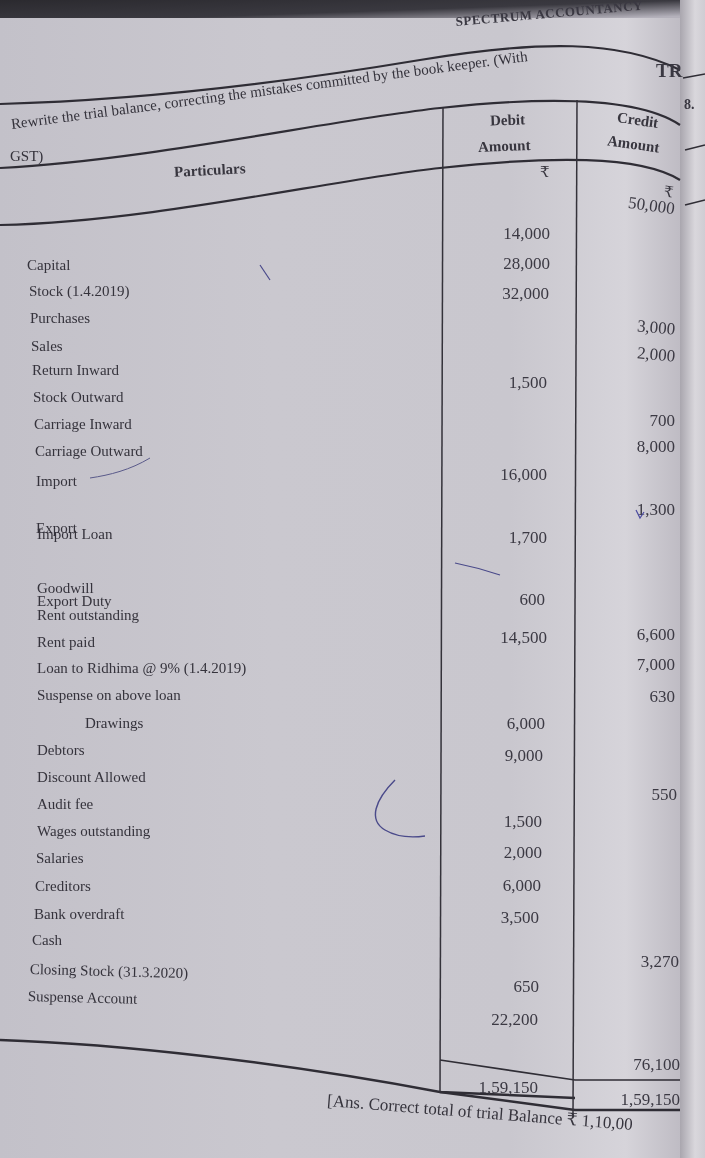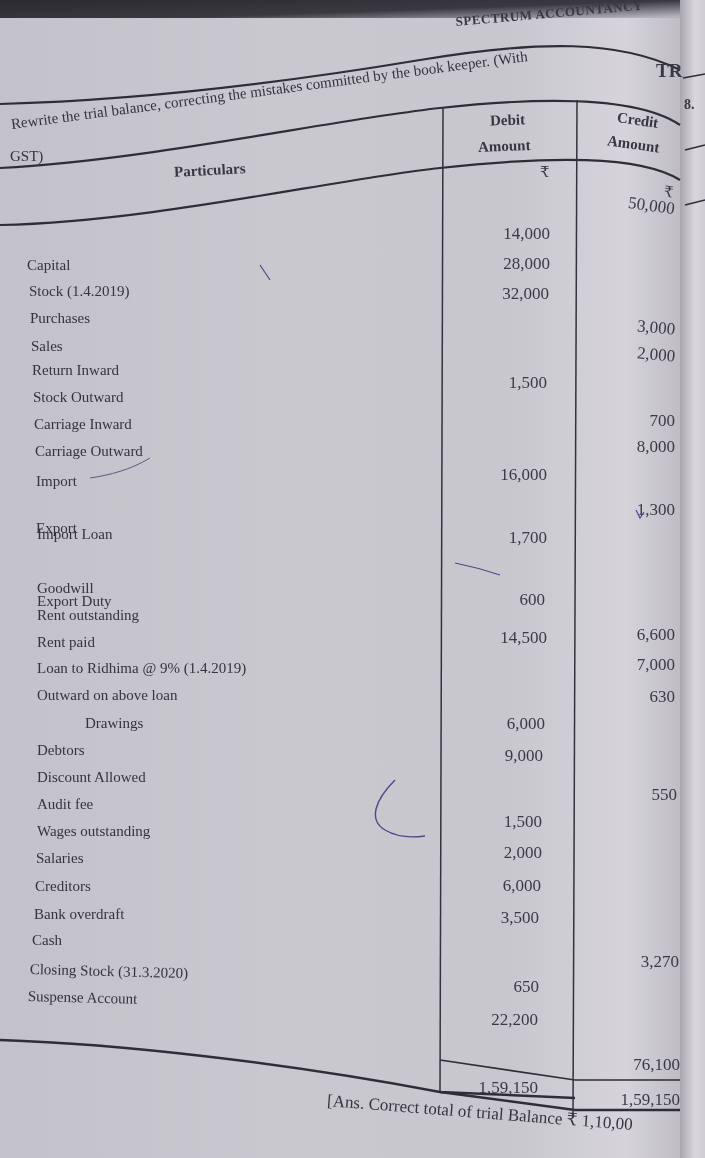--- a/index.html
+++ b/index.html
@@ -133,21 +133,21 @@
   <div class="abs particular" style="left:34px; top:416px;">Carriage Inward</div>
   <div class="abs particular" style="left:35px; top:443px;">Carriage Outward</div>
   <div class="abs particular" style="left:36px; top:473px;">Import</div>
   <div class="abs particular" style="left:36px; top:520px;">Export</div>
   <div class="abs particular" style="left:37px; top:526px;">Import Loan</div>
   <div class="abs particular" style="left:37px; top:553px;margin-top:40px;">Export Duty</div>
   <div class="abs particular" style="left:37px; top:580px;">Goodwill</div>
   <div class="abs particular" style="left:37px; top:607px;">Rent outstanding</div>
   <div class="abs particular" style="left:37px; top:634px;">Rent paid</div>
   <div class="abs particular" style="left:37px; top:660px;">Loan to Ridhima @ 9% (1.4.2019)</div>
-  <div class="abs particular" style="left:37px; top:687px;">Outward on above loan</div>
+  <div class="abs particular" style="left:37px; top:687px;">Suspense on above loan</div>
   <div class="abs particular" style="left:37px; top:715px;margin-left:48px;">Drawings</div>
   <div class="abs particular" style="left:37px; top:742px;">Debtors</div>
   <div class="abs particular" style="left:37px; top:769px;">Discount Allowed</div>
   <div class="abs particular" style="left:37px; top:796px;">Audit fee</div>
   <div class="abs particular" style="left:37px; top:823px;">Wages outstanding</div>
   <div class="abs particular" style="left:36px; top:850px;">Salaries</div>
   <div class="abs particular" style="left:35px; top:878px;">Creditors</div>
   <div class="abs particular" style="left:34px; top:906px;">Bank overdraft</div>
   <div class="abs particular" style="left:32px; top:932px;">Cash</div>
   <div class="abs particular" style="left:30px; top:961px; transform: rotate(1.5deg); transform-origin:left top;">Closing Stock (31.3.2020)</div>

